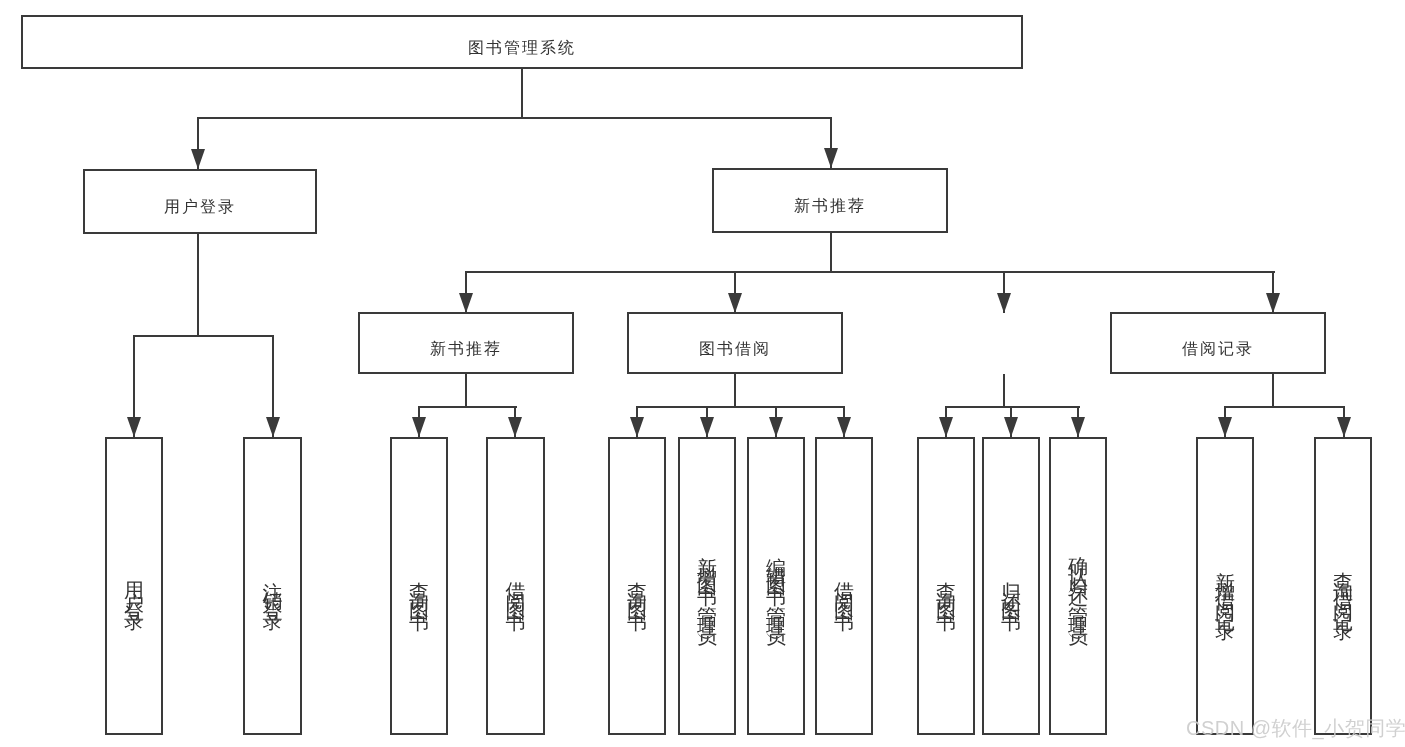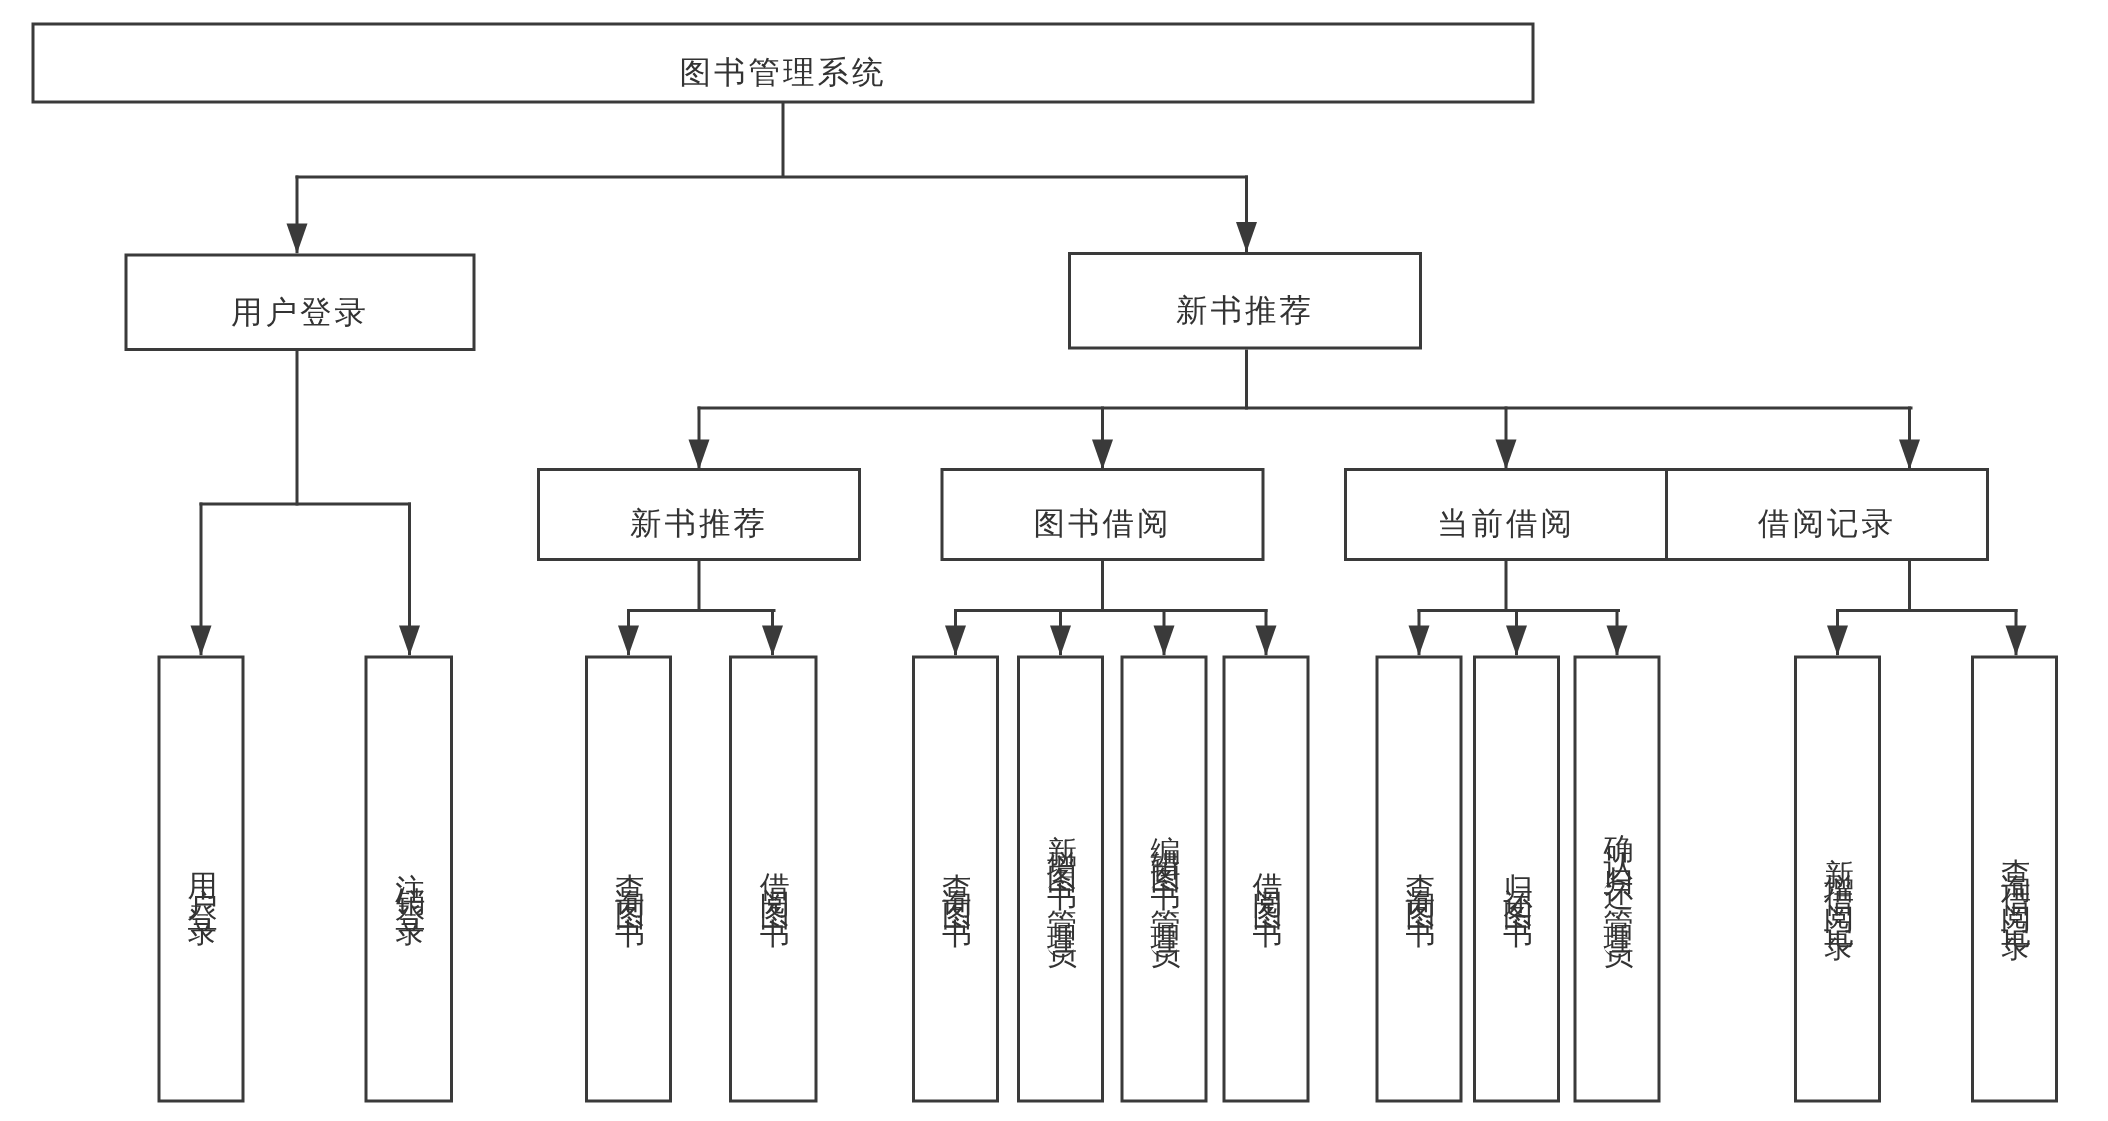--- a/index.html
+++ b/index.html
@@ -19,21 +19,21 @@
   .box {
     position: absolute;
     box-sizing: border-box;
     border: 2.5px solid #3a3a3a;
     background: #ffffff;
     display: flex;
     align-items: center;
     justify-content: center;
   }
   .node span {
-    font-size: 21px;
+    font-size: 16px;
     letter-spacing: 2px;
     color: #333333;
     white-space: nowrap;
     margin-top: 12px;
   }
   .leaf .vtext {
     writing-mode: vertical-rl;
     text-orientation: mixed;
     font-size: 20px;
     line-height: 1.05;
@@ -105,23 +105,20 @@
   <div class="arrow-down" style="left:997px;top:293px"></div>
   <div class="vline" style="left:1272px;top:271px;width:2px;height:42px"></div>
   <div class="arrow-down" style="left:1266px;top:293px"></div>
 
   <div class="box node" style="left:627px;top:312px;width:216px;height:62px">
     <span>图书借阅</span>
   </div>
   <div class="box node" style="left:358px;top:312px;width:216px;height:62px">
     <span>新书推荐</span>
   </div>
-  <div class="box node" style="left:896px;top:312px;width:216px;height:62px">
-    <span>当前借阅</span>
-  </div>
   <div class="box node" style="left:1110px;top:312px;width:216px;height:62px">
     <span>借阅记录</span>
   </div>
 
   <div class="vline" style="left:465px;top:374px;width:2px;height:34px"></div>
   <div class="hline" style="left:418px;top:406px;width:99px;height:2px"></div>
   <div class="vline" style="left:418px;top:406px;width:2px;height:31px"></div>
   <div class="arrow-down" style="left:412px;top:417px"></div>
   <div class="vline" style="left:514px;top:406px;width:2px;height:31px"></div>
   <div class="arrow-down" style="left:508px;top:417px"></div>
@@ -190,14 +187,15 @@
     <span class="vtext">确认归还（管理员）</span>
   </div>
 
   <div class="box leaf" style="left:1196px;top:437px;width:58px;height:298px">
     <span class="vtext">新增借阅记录</span>
   </div>
   <div class="box leaf" style="left:1314px;top:437px;width:58px;height:298px">
     <span class="vtext">查询借阅记录</span>
   </div>
 
+  <div class="watermark">CSDN @软件_小贺同学</div>
 
 </div>
 
 </body></html>

